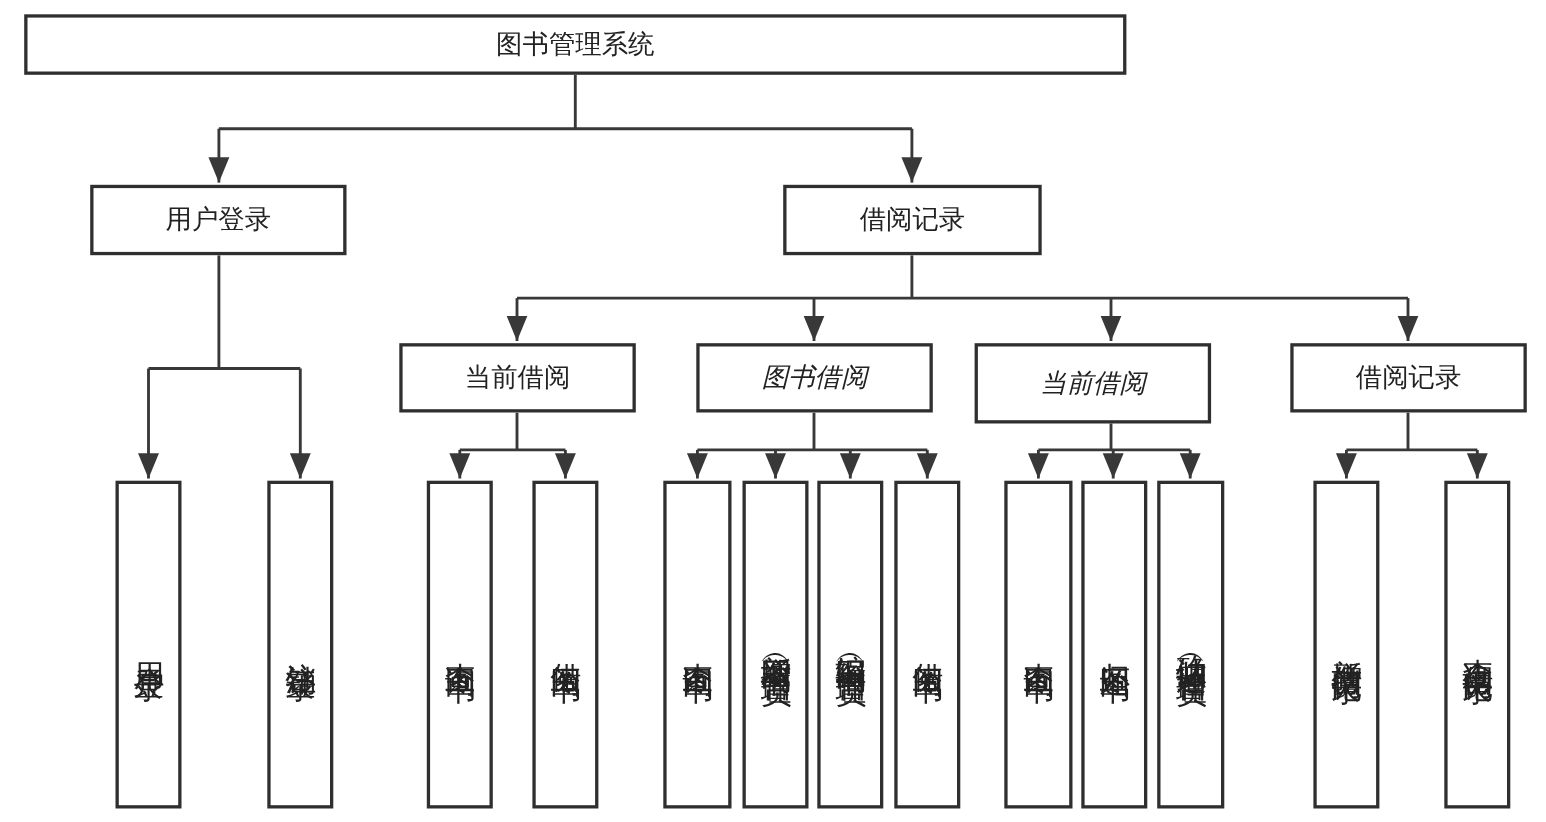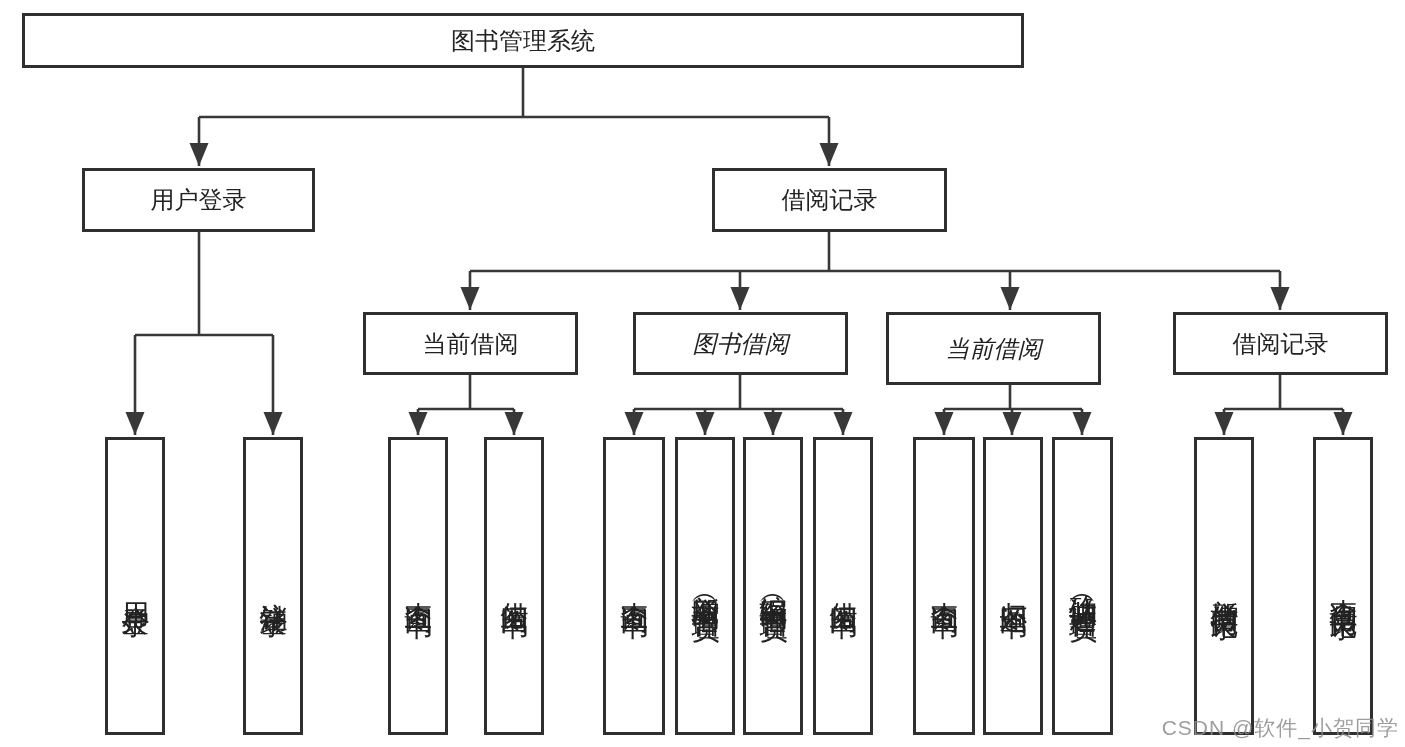--- a/index.html
+++ b/index.html
@@ -108,15 +108,14 @@
   <div class="node leaf" style="left:743px;top:437px;width:60px;height:298px;">编辑图书（管理员）</div>
   <div class="node leaf" style="left:813px;top:437px;width:60px;height:298px;">借阅图书</div>
 
   <div class="node leaf" style="left:913px;top:437px;width:62px;height:298px;">查询图书</div>
   <div class="node leaf" style="left:983px;top:437px;width:60px;height:298px;">归还图书</div>
   <div class="node leaf" style="left:1052px;top:437px;width:61px;height:298px;">确认归还（管理员）</div>
 
   <div class="node leaf" style="left:1194px;top:437px;width:60px;height:298px;">新增借阅记录</div>
   <div class="node leaf" style="left:1313px;top:437px;width:60px;height:298px;">查询借阅记录</div>
 
-  <div class="watermark">CSDN @软件_小贺同学</div>
 
 </div>
 
 </body></html>

